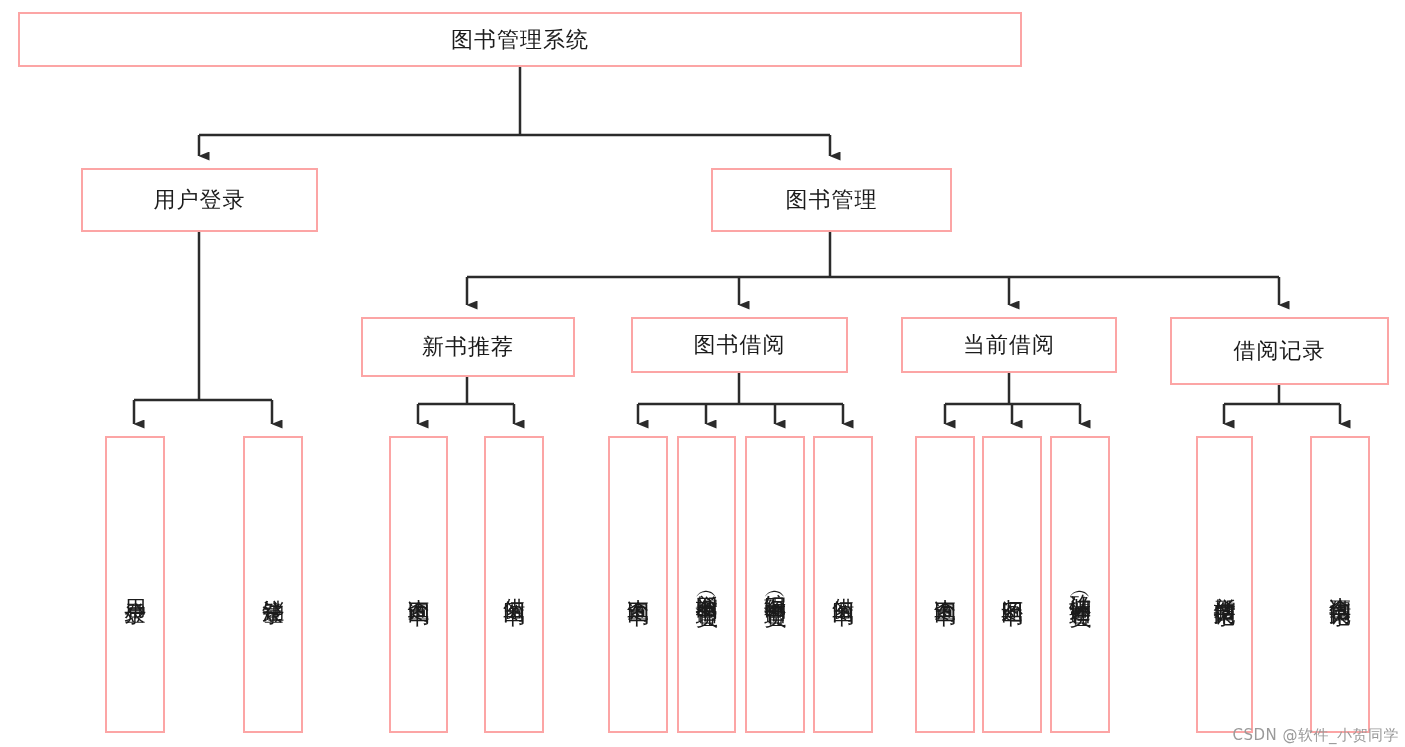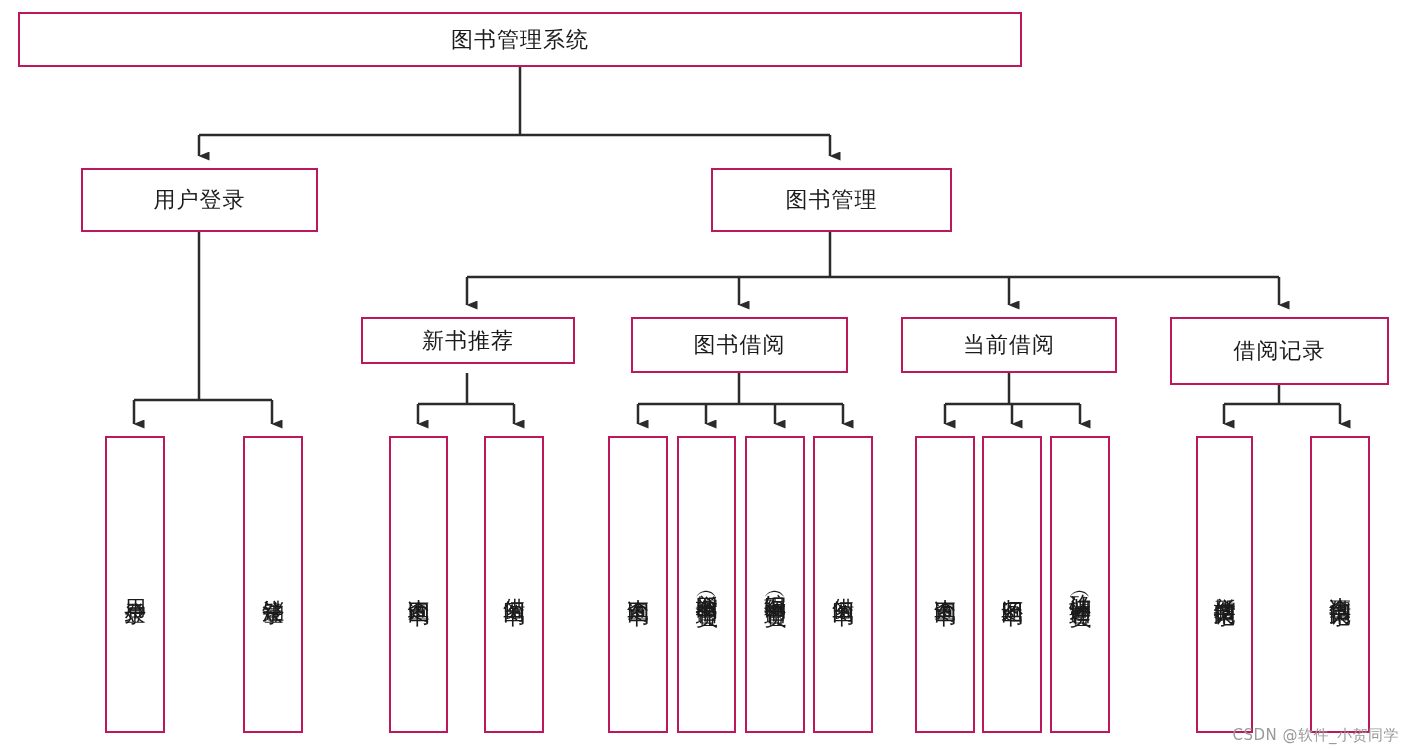--- a/index.html
+++ b/index.html
@@ -1,20 +1,20 @@
 <!DOCTYPE html>
 <html><head>
 <meta charset="utf-8">
 <style>
   html,body{margin:0;padding:0;background:#ffffff;}
   body{width:1405px;height:747px;font-family:"DejaVu Sans","Liberation Sans",sans-serif;}
   #stage{position:relative;width:1405px;height:747px;overflow:hidden;background:#fff;}
   svg.edges{position:absolute;left:0;top:0;width:1405px;height:747px;}
   .node{position:absolute;box-sizing:border-box;background:#ffffff;
-        border:2px solid #be185d;display:flex;align-items:center;justify-content:center;
+        border:2px solid #fca5a5;display:flex;align-items:center;justify-content:center;
         color:#1b1b1b;}
   .node.h{font-size:22px;letter-spacing:1px;white-space:nowrap;}
   .node.v{writing-mode:vertical-rl;text-orientation:upright;font-size:22px;
           line-height:1.12;letter-spacing:2px;padding:4px 0;}
   .node.v .lbl{writing-mode:vertical-rl;text-orientation:upright;display:block;}
   .watermark{position:absolute;right:6px;bottom:2px;font-size:15px;color:#9a9a9a;
              white-space:nowrap;letter-spacing:0.5px;margin-left:30px;}
 </style>
 </head>
 <body>
@@ -75,21 +75,21 @@
     <span class="lbl">图书管理系统</span>
   </div>
 
   <div class="node h" style="left:81px;top:168px;width:237px;height:64px;">
     <span class="lbl">用户登录</span>
   </div>
   <div class="node h" style="left:711px;top:168px;width:241px;height:64px;">
     <span class="lbl">图书管理</span>
   </div>
 
-  <div class="node h" style="left:361px;top:317px;width:214px;height:47px;font-family:Liberation Serif, serif;">
+  <div class="node h" style="left:361px;top:317px;width:214px;height:60px;font-family:Liberation Serif, serif;">
     <span class="lbl">新书推荐</span>
   </div>
   <div class="node h" style="left:631px;top:317px;width:217px;height:56px;">
     <span class="lbl">图书借阅</span>
   </div>
   <div class="node h" style="left:901px;top:317px;width:216px;height:56px;">
     <span class="lbl">当前借阅</span>
   </div>
   <div class="node h" style="left:1170px;top:317px;width:219px;height:68px;">
     <span class="lbl">借阅记录</span>

